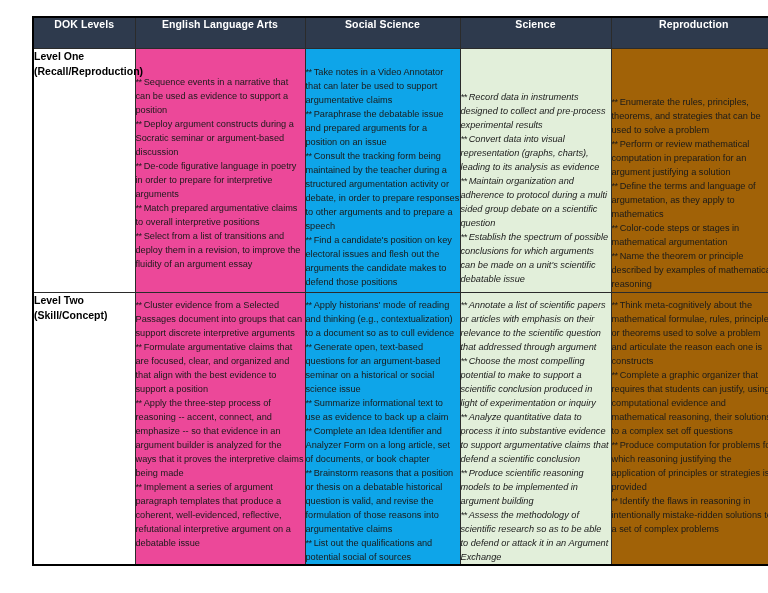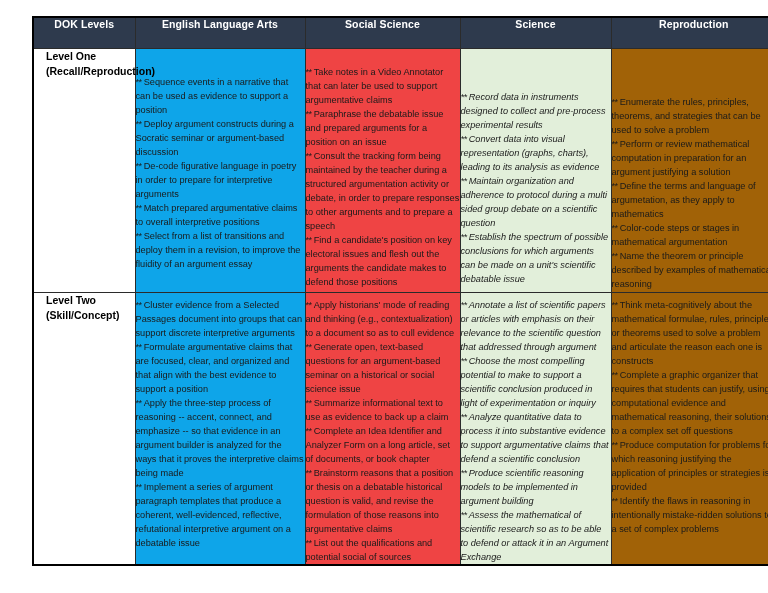--- a/index.html
+++ b/index.html
@@ -66,22 +66,22 @@
     vertical-align: middle;
     padding: 0 6px;
     line-height: 1.45;
   }
   td.cell {
     font-size: 9.2px;
     line-height: 1.52;
     color: #1a1a1a;
     padding: 5px 6px 5px 6px;
   }
-  td.ela  { background: #0ea5e9; }
-  td.ss   { background: #ef4444; }
+  td.ela  { background: #ec4899; }
+  td.ss   { background: #0ea5e9; }
   td.sci  { background: #e2efda; font-style: italic; }
   td.math { background: #a16207; margin-top: 48px; }
 
   tr.row-one td.cell.ela  { padding-top: 27px; }
   tr.row-one td.cell.ss   { padding-top: 17px; }
   tr.row-one td.cell.sci  { padding-top: 42px; }
   tr.row-one td.cell.math { padding-top: 47px; }
 
   tr.row-two td.cell.ela,
   tr.row-two td.cell.ss,
@@ -92,21 +92,21 @@
     list-style: none;
     margin: 0;
     padding: 0;
   }
   ul.items li {
     margin: 0 0 0 0;
     text-indent: 0;
     padding-left: 0;
   }
   .bullet { letter-spacing: -0.5px; }
-  .label-line { display: block; white-space: nowrap; margin-left: 12px; }
+  .label-line { display: block; white-space: nowrap; }
 </style>
 </head>
 <body>
 
 <div id="table-wrap">
   <table class="dok">
     <colgroup>
       <col class="c-dok">
         <col class="c-ela">
         <col class="c-ss">
@@ -185,21 +185,21 @@
               <li><span class="bullet">** </span><span>Brainstorm reasons that a position or thesis on a debatable historical question is valid, and revise the formulation of those reasons into argumentative claims</span></li>
               <li><span class="bullet">** </span><span>List out the qualifications and potential social of sources</span></li>
             </ul>
           </td>
         <td class="cell sci">
             <ul class="items">
               <li><span class="bullet">** </span><span>Annotate a list of scientific papers or articles with emphasis on their relevance to the scientific question that addressed through argument</span></li>
               <li><span class="bullet">** </span><span>Choose the most compelling potential to make to support a scientific conclusion produced in light of experimentation or inquiry</span></li>
               <li><span class="bullet">** </span><span>Analyze quantitative data to process it into substantive evidence to support argumentative claims that defend a scientific conclusion</span></li>
               <li><span class="bullet">** </span><span>Produce scientific reasoning models to be implemented in argument building</span></li>
-              <li><span class="bullet">** </span><span>Assess the mathematical of scientific research so as to be able to defend or attack it in an Argument Exchange</span></li>
+              <li><span class="bullet">** </span><span>Assess the methodology of scientific research so as to be able to defend or attack it in an Argument Exchange</span></li>
             </ul>
           </td>
         <td class="cell math">
             <ul class="items">
               <li><span class="bullet">** </span><span>Think meta-cognitively about the mathematical formulae, rules, principles, or theorems used to solve a problem and articulate the reason each one is constructs</span></li>
               <li><span class="bullet">** </span><span>Complete a graphic organizer that  requires that students can justify, using computational evidence and mathematical reasoning, their solutions to a complex set off questions</span></li>
               <li><span class="bullet">** </span><span>Produce computation for problems for which reasoning justifying the application of principles or strategies is provided</span></li>
               <li><span class="bullet">** </span><span>Identify the flaws in reasoning in intentionally mistake-ridden solutions to a set of complex problems</span></li>
             </ul>
           </td>

